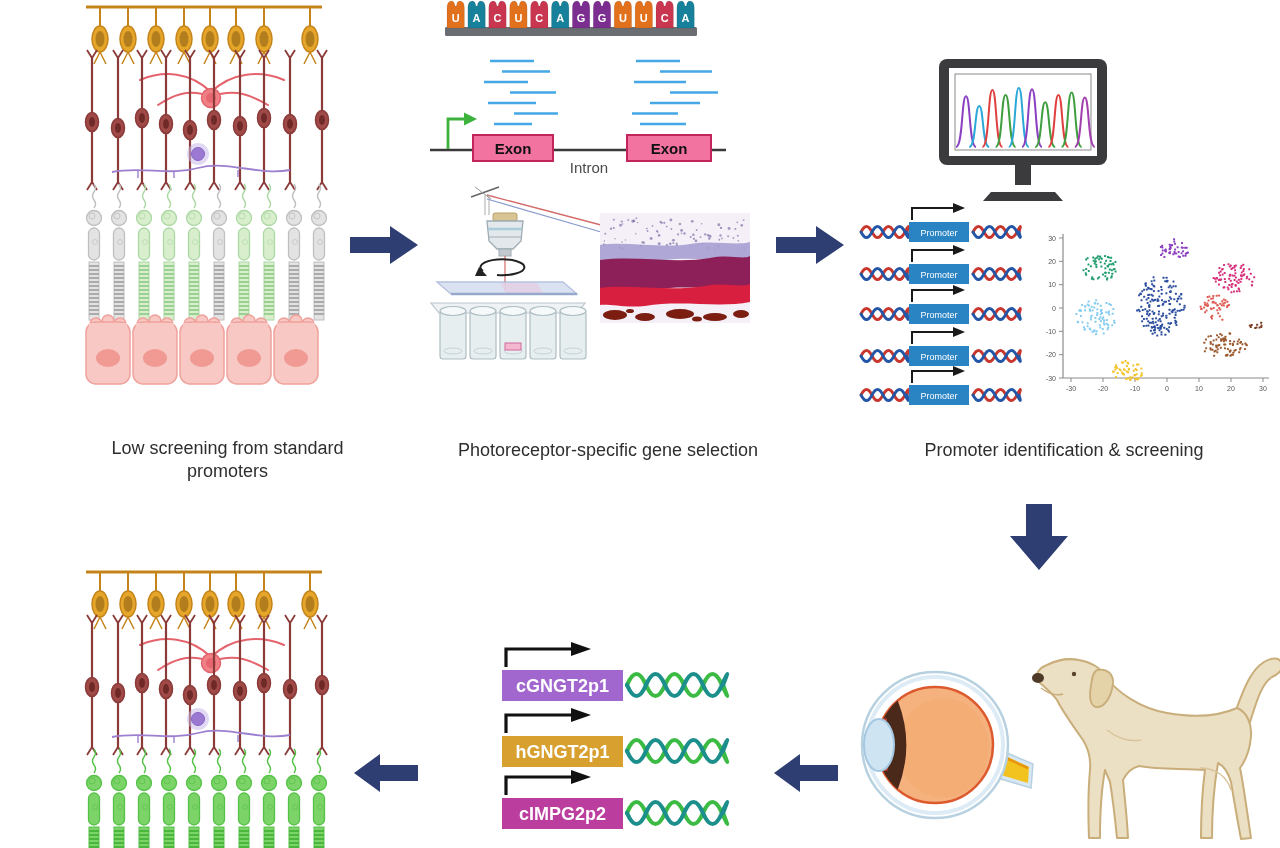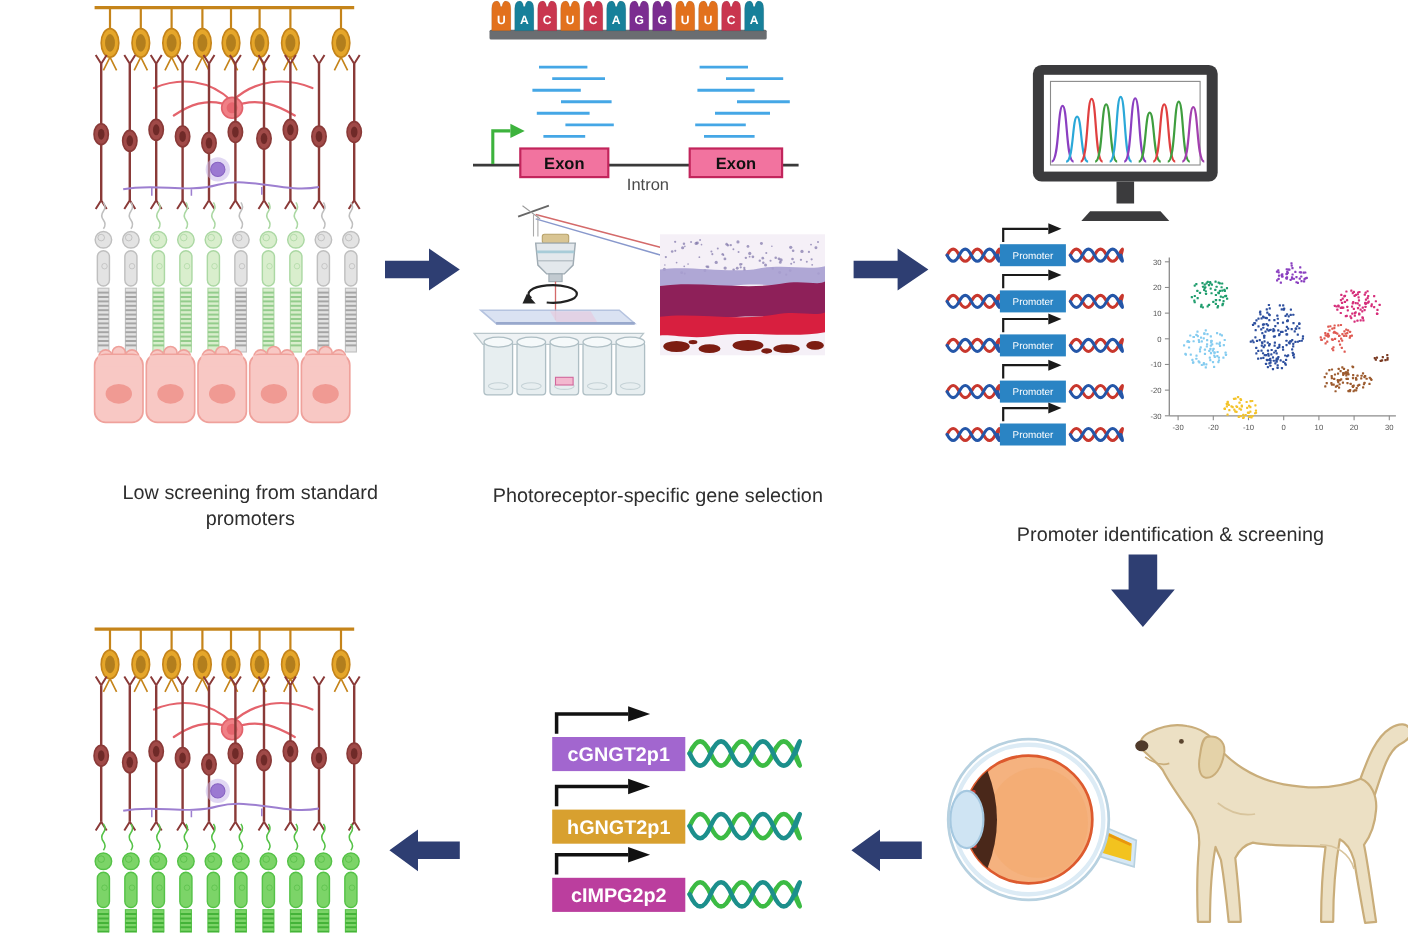--- a/index.html
+++ b/index.html
@@ -2,22 +2,22 @@
 <html><head>
 <meta charset="utf-8">
 <style>
   html,body{margin:0;padding:0;background:#fff;}
   #figure{position:relative;width:1280px;height:848px;background:#ffffff;overflow:hidden;
           font-family:"Liberation Sans",sans-serif;}
   #figure svg{position:absolute;overflow:visible;}
   svg text{font-family:"Liberation Sans",sans-serif;}
   .caption{position:absolute;text-align:center;font-size:18px;line-height:1.25;color:#2e2e2e;white-space:pre-line;}
   #caption-1{left:70px;top:437px;width:315px;}
-  #caption-2{left:412px;top:439px;width:372px;}
-  #caption-3{left:878px;top:439px;width:372px;margin-top:36px;}
+  #caption-2{left:422px;top:439px;width:372px;}
+  #caption-3{left:878px;top:439px;width:372px;}
   #retina-top-wrap{position:absolute;left:78px;top:0px;width:252px;height:400px;}
   #retina-bottom-wrap{position:absolute;left:78px;top:565px;width:252px;height:283px;overflow:hidden;}
   #rna-svg{left:445px;top:0px;}
   #gene-svg{left:428px;top:53px;}
   #lcm-svg{left:425px;top:183px;}
   #monitor-svg{left:933px;top:55px;}
   #promoter-screen-svg{left:853px;top:206px;}
   #tsne-svg{left:1033px;top:224px;}
   #eyedog-svg{left:855px;top:618px;}
   #constructs-svg{left:485px;top:641px;}

